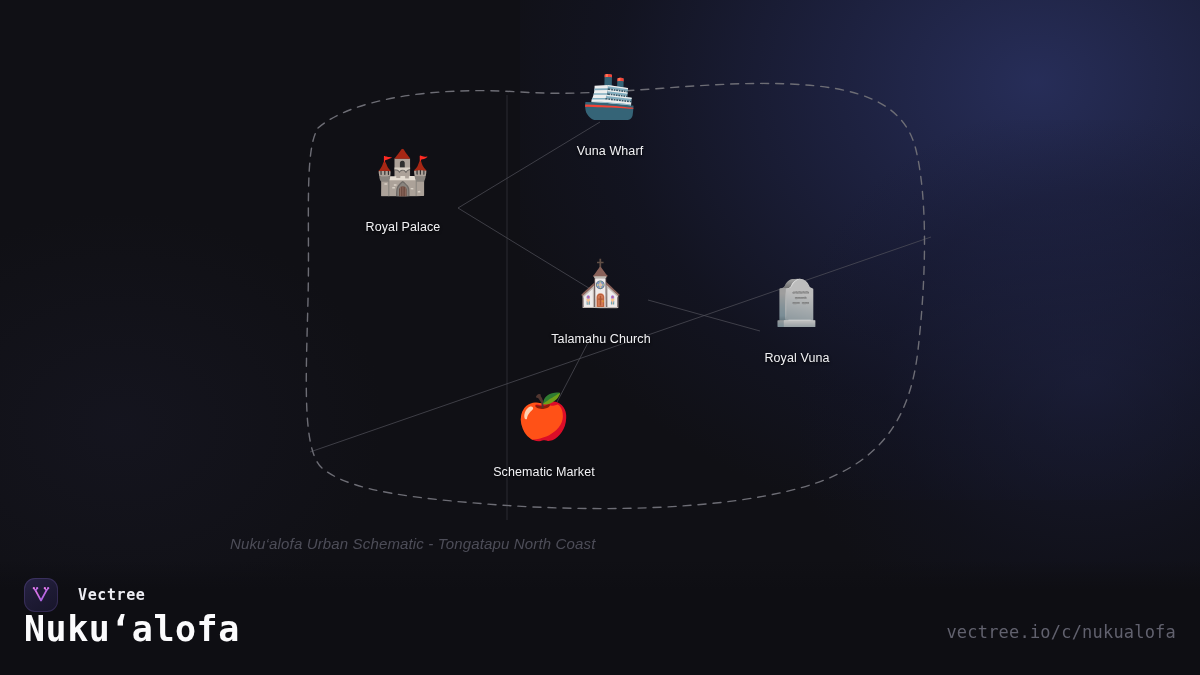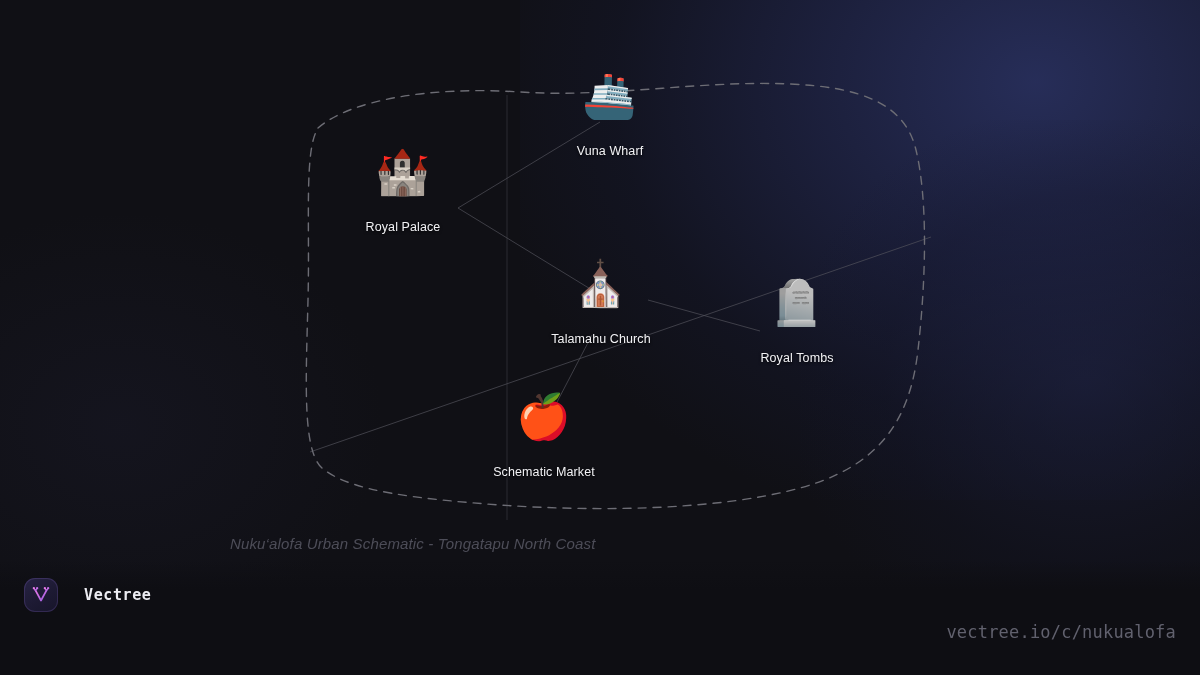--- a/index.html
+++ b/index.html
@@ -116,21 +116,21 @@
     width: 1200px;
     height: 115px;
     background: linear-gradient(to bottom, rgba(14,14,19,0.0) 0%, #0e0e13 26%, #0e0e13 100%);
   }
   #brand-row {
     position: absolute;
     left: 24px;
     top: 18px;
     display: flex;
     align-items: center;
-    gap: 26px;
+    gap: 20px;
   }
   #brand-logo {
     width: 34px;
     height: 34px;
     border-radius: 11px;
     background: linear-gradient(145deg, #272344 0%, #1d1a33 55%, #17152a 100%);
     box-shadow: inset 0 0 0 1px rgba(140,110,210,0.22);
     display: flex;
     align-items: center;
     justify-content: center;
@@ -197,21 +197,21 @@
       <div class="node" style="left: 610px; top: 114px;">
         <div class="node-glyph">🚢</div>
         <div class="node-label">Vuna Wharf</div>
       </div>
       <div class="node" style="left: 601px; top: 302px;">
         <div class="node-glyph">⛪</div>
         <div class="node-label">Talamahu Church</div>
       </div>
       <div class="node" style="left: 797px; top: 321px;">
         <div class="node-glyph">🪦</div>
-        <div class="node-label">Royal Tombs</div>
+        <div class="node-label">Royal Vuna</div>
       </div>
       <div class="node" style="left: 544px; top: 435px;">
         <div class="node-glyph">🍎</div>
         <div class="node-label">Schematic Market</div>
       </div>
     </div>
 
   <div id="map-caption">Nuku‘alofa Urban Schematic - Tongatapu North Coast</div>
 
   <div id="footer">
@@ -232,17 +232,18 @@
           <path d="M18 7 L19.6 5.0" stroke="url(#lg)" stroke-width="1.5" stroke-linecap="round"></path>
           <circle cx="4.2" cy="4.6" r="1.25" fill="#e87ae8"></circle>
           <circle cx="7.8" cy="4.6" r="1.25" fill="#c56ce8"></circle>
           <circle cx="16.2" cy="4.6" r="1.25" fill="#e87ae8"></circle>
           <circle cx="19.8" cy="4.6" r="1.25" fill="#c56ce8"></circle>
         </svg>
       </div>
       <div id="brand-name">Vectree</div>
     </div>
 
+    <div id="page-title">Nuku‘alofa</div>
 
     <div id="footer-url">vectree.io/c/nukualofa</div>
 
   </div>
 </div>
 
 </body></html>

